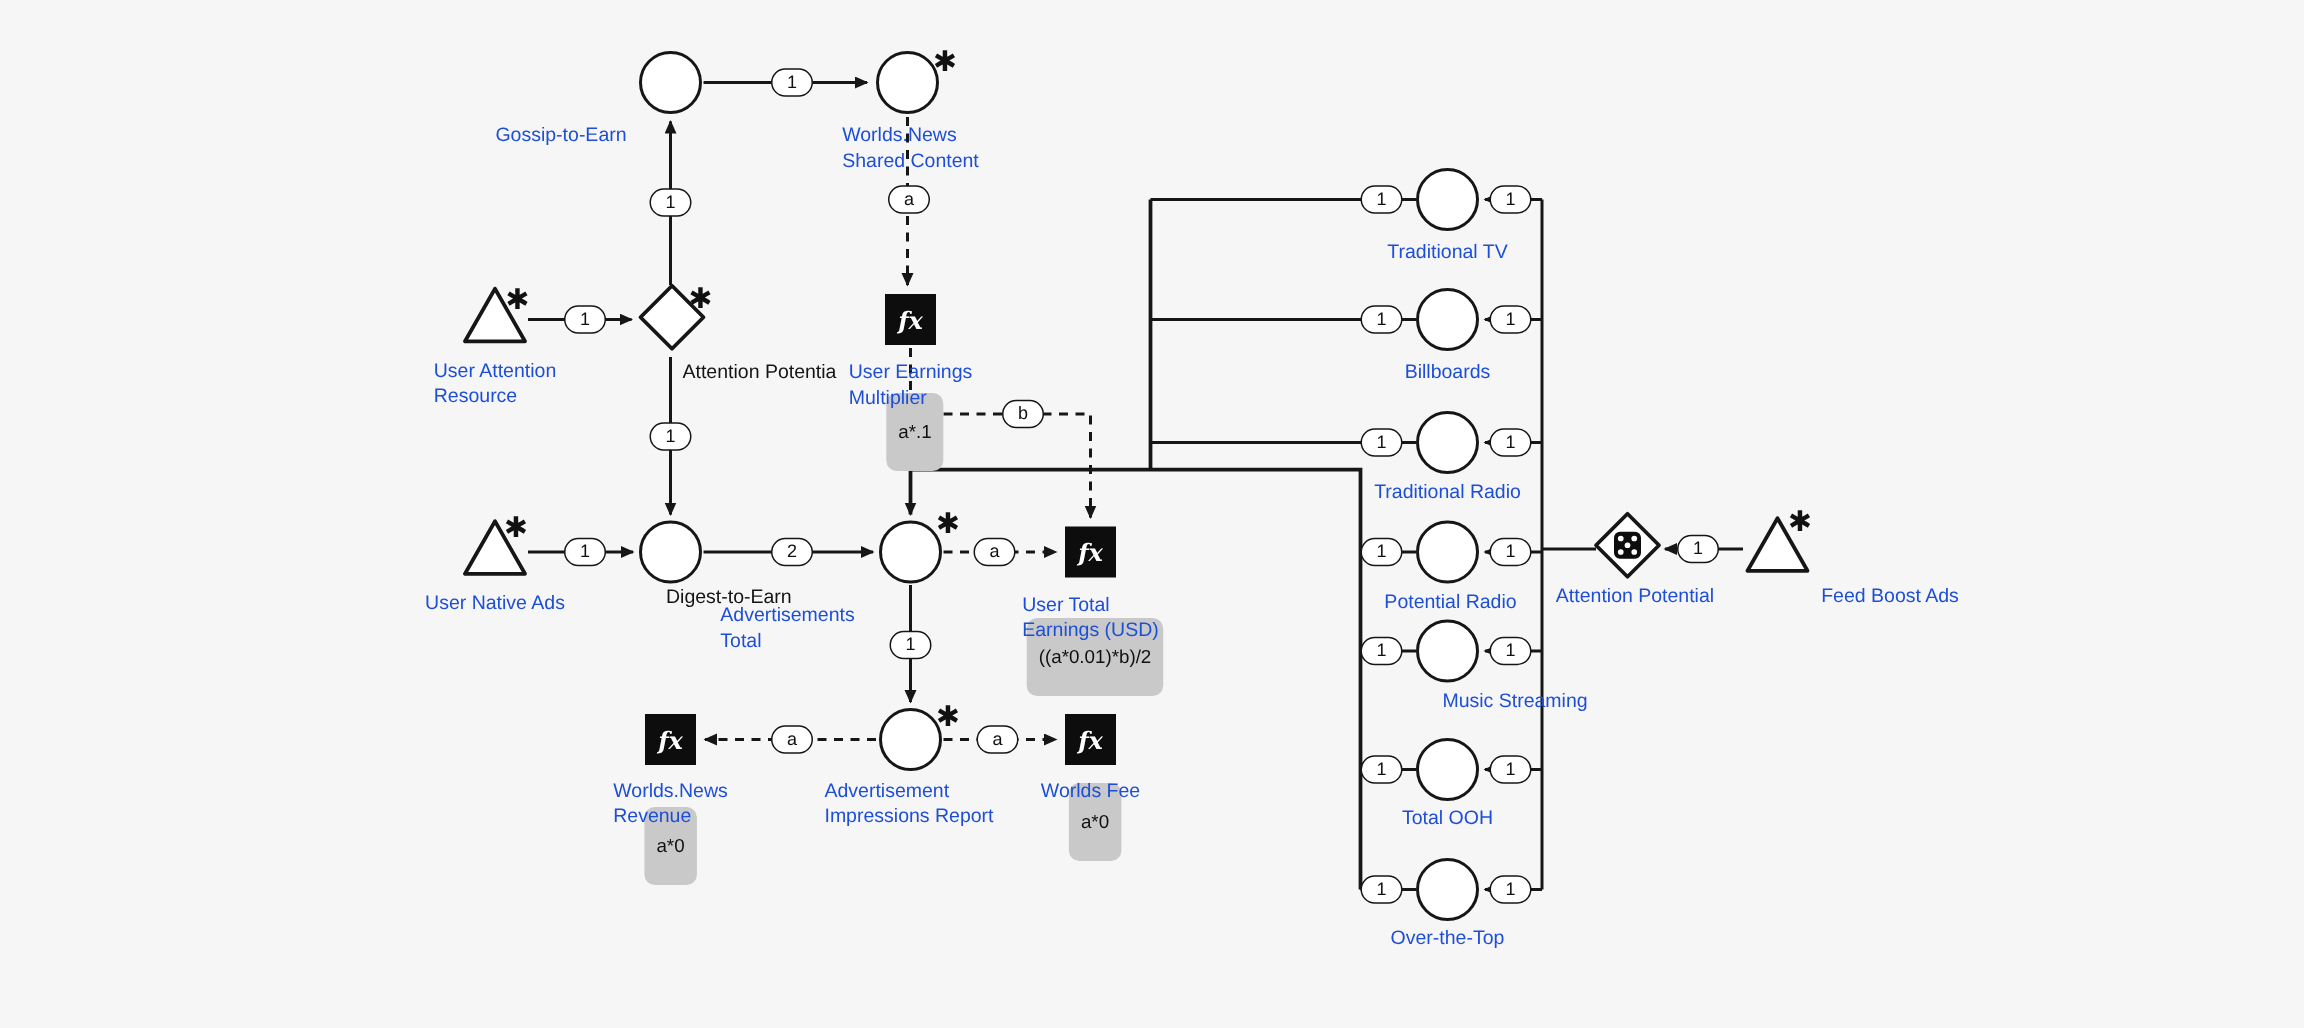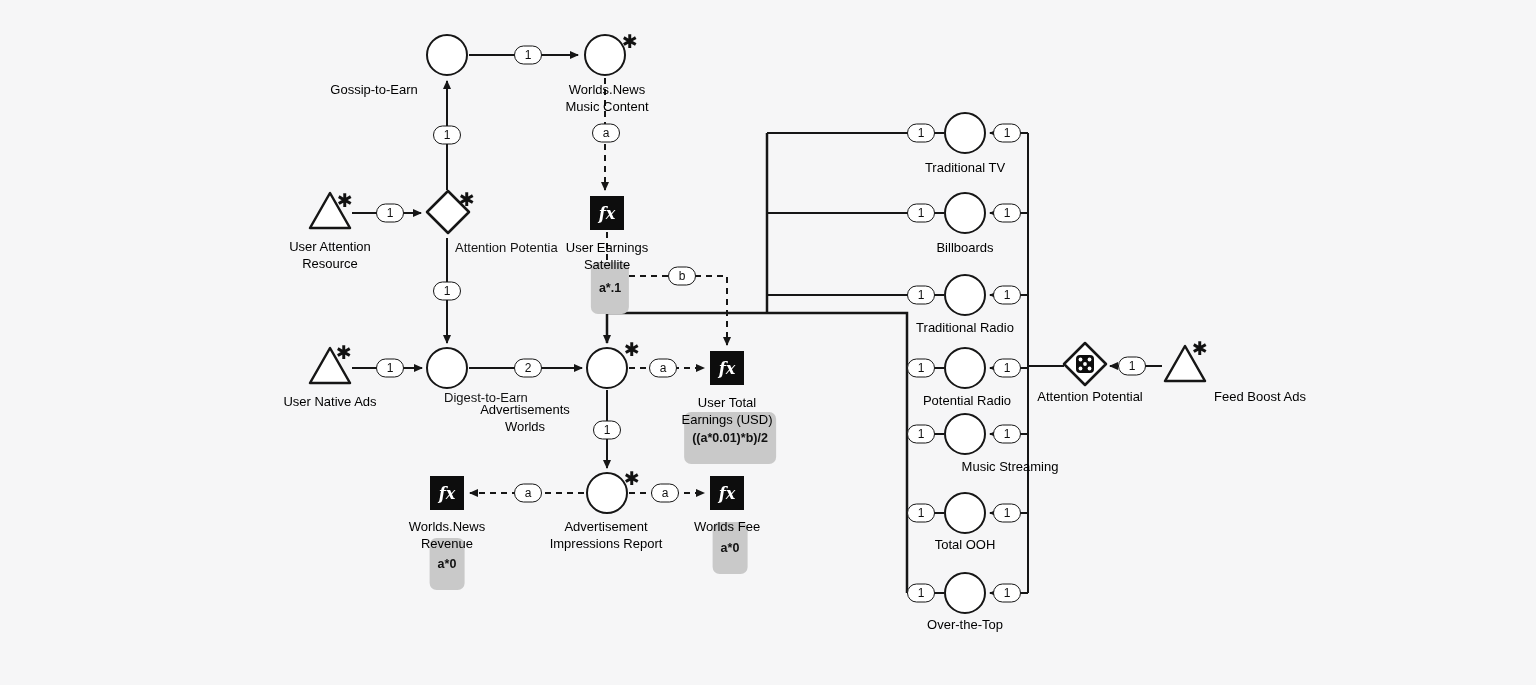--- a/index.html
+++ b/index.html
@@ -21,25 +21,25 @@
   }
   .fx-glyph{color:#fff;font-family:"DejaVu Serif","Liberation Serif",serif;font-style:italic;font-weight:bold;font-size:16px;}
   .shape{position:absolute;transform:translate(-50%,-50%);}
   .pill{
     position:absolute;min-width:28px;height:19px;box-sizing:border-box;border:1.5px solid #161616;
     border-radius:10px;background:#fff;font-size:12px;line-height:16px;text-align:center;
     padding:0 6px;transform:translate(-50%,-50%);color:#111;
   }
   .fbadge{
     position:absolute;transform:translate(-50%,-50%);background:#c9c9c9;border-radius:7px;
-    font-size:12.5px;line-height:20px;height:20px;padding:16px 8px;color:#111;white-space:nowrap;font-weight:bold;
+    font-size:12.5px;line-height:20px;height:20px;padding:16px 8px;color:#111;white-space:nowrap;
   }
   .lbl{
     position:absolute;transform:translateX(-50%);font-size:13px;line-height:16.5px;
-    text-align:center;white-space:nowrap;color:#000000;
+    text-align:left;white-space:nowrap;color:#1d4ed8;
   }
   .lbl-clip{
     position:absolute;font-size:13px;line-height:16.5px;white-space:nowrap;
     overflow:hidden;color:#141414;
   }
   .star{
     position:absolute;transform:translate(-50%,-50%);font-size:19px;font-weight:bold;color:#111;
     font-family:"DejaVu Sans",sans-serif;
   }
 </style>
@@ -191,36 +191,36 @@
   <div class="star" style="left:345px;top:200px;">✱</div>
   <div class="star" style="left:467px;top:199px;">✱</div>
   <div class="star" style="left:344px;top:352px;">✱</div>
   <div class="star" style="left:632px;top:349px;">✱</div>
   <div class="star" style="left:632px;top:478px;">✱</div>
   <div class="star" style="left:1200px;top:348px;">✱</div>
 
   <div class="lbl" style="left:374px;top:82px;">Gossip-to-Earn</div>
   <div class="lbl" style="left:607px;top:82px;">
     <span>Worlds.News</span><br>
-    <span>Music Content</span>
+    <span>Shared Content</span>
   </div>
   <div class="lbl" style="left:330px;top:239px;">
     <span>User Attention</span><br>
     <span>Resource</span>
   </div>
   <div class="lbl-clip" style="left:455px;top:240px;width:103px;">Attention Potential</div>
   <div class="lbl" style="left:607px;top:240px;">
     <span>User Earnings</span><br>
-    <span>Satellite</span>
+    <span>Multiplier</span>
   </div>
   <div class="lbl" style="left:330px;top:394px;">User Native Ads</div>
   <div class="lbl-clip" style="left:408px;top:390px;width:85px;margin-left:36px;">Digest-to-Earn</div>
   <div class="lbl" style="left:525px;top:390px;margin-top:12px;">
     <span>Advertisements</span><br>
-    <span>Worlds</span>
+    <span>Total</span>
   </div>
   <div class="lbl" style="left:727px;top:395px;">
     <span>User Total</span><br>
     <span>Earnings (USD)</span>
   </div>
   <div class="lbl" style="left:447px;top:519px;">
     <span>Worlds.News</span><br>
     <span>Revenue</span>
   </div>
   <div class="lbl" style="left:606px;top:519px;">

